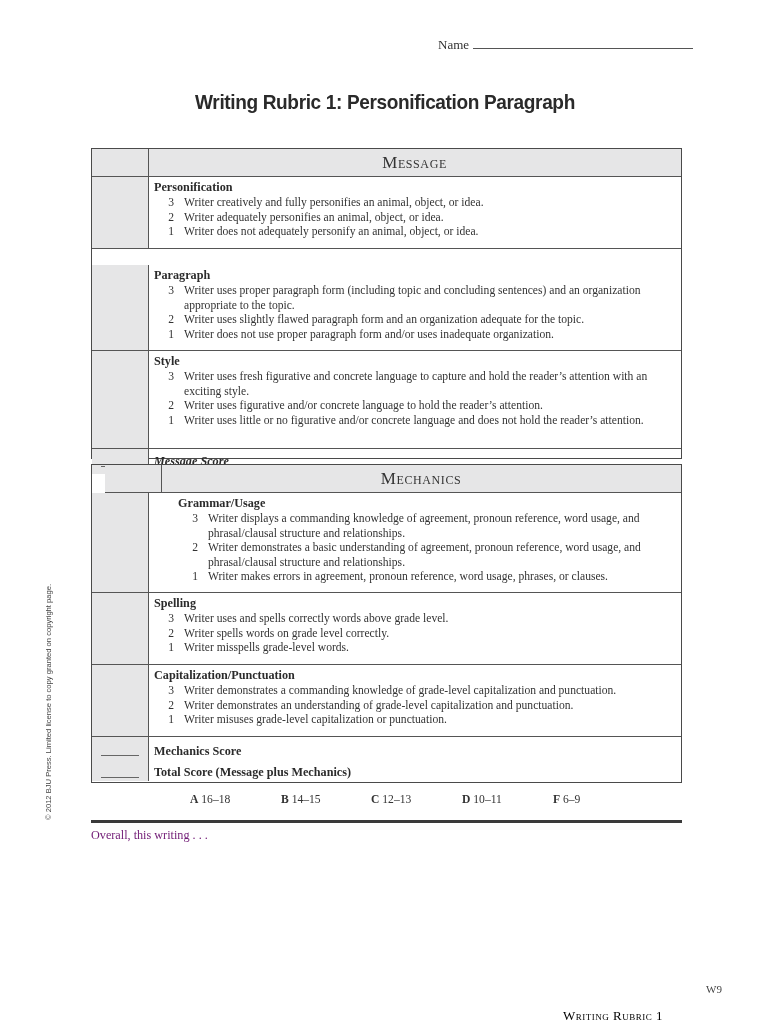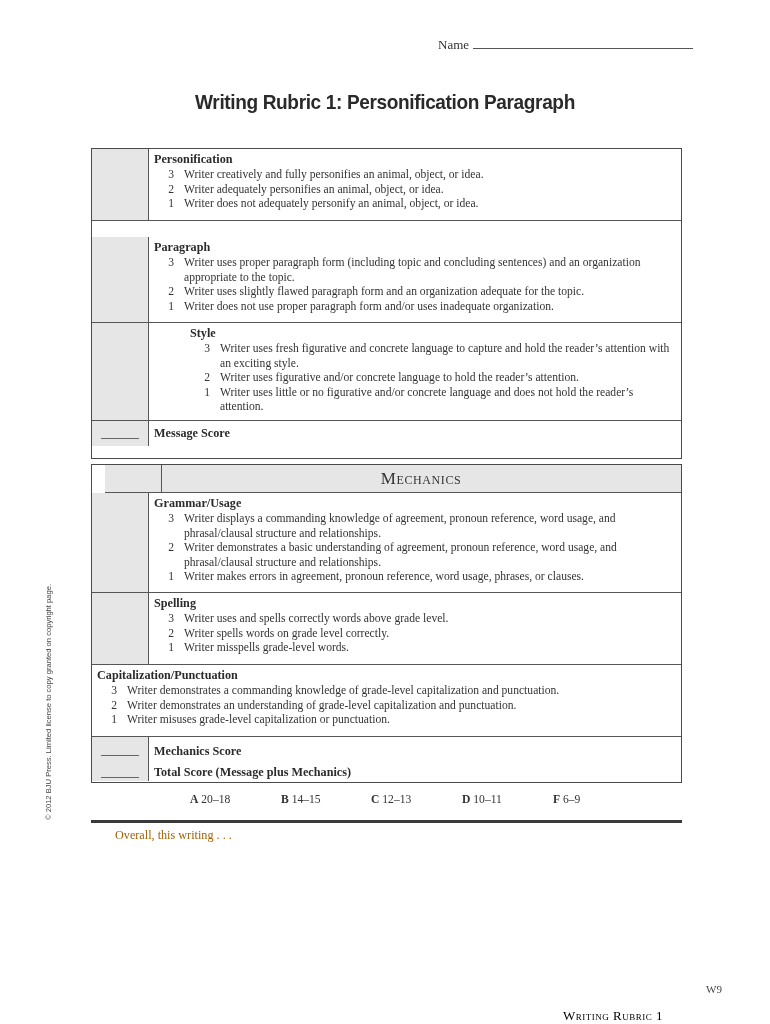--- a/index.html
+++ b/index.html
@@ -22,36 +22,40 @@
   .level { display:flex; font-size:11.6px; line-height:14.6px; color:#333; }
   .level .num { width:30px; flex:none; text-align:right; padding-right:10px; box-sizing:border-box; }
   .level .txt { flex:1; }
   .score-row .content-cell { font-weight:bold; font-size:12.2px; padding-top:6px; }
   .blank { display:block; text-align:center; padding-top:10px; letter-spacing:0px; }
   .blank span { display:inline-block; width:38px; border-bottom:1px solid #666; }
   .grades { position:absolute; top:793px; left:190px; font-size:11.6px; color:#333; }
   .grades .g { position:absolute; white-space:nowrap; }
   .grades b { font-weight:bold; }
   .thick-rule { position:absolute; top:820px; left:91px; width:591px; border-top:3px solid #3a3a3a; }
-  .overall { position:absolute; top:828px; left:91px; font-size:12.2px; color:#a16207;margin-left:24px; }
+  .overall { position:absolute; top:828px; left:91px; font-size:12.2px; color:#701a75; }
   .copyright { position:absolute; left:44px; top:820px; transform-origin:left top; transform:rotate(-90deg);
                font-family:"Liberation Sans","DejaVu Sans",sans-serif; font-size:7.6px; color:#444; white-space:nowrap; }
   .footer-label { position:absolute; top:984px; left:563px; font-size:13px; font-variant:small-caps; letter-spacing:0.5px; color:#000000;margin-top:24px; }
   .footer-page { position:absolute; top:983px; left:706px; font-size:11px; color:#444; }
 </style>
 </head>
 <body>
 
 <div class="name-line">
   <span>Name</span><span class="rule"></span>
 </div>
 
 <div class="title">Writing Rubric 1: Personification Paragraph</div>
 
 <div class="rubric" style="top:148px;height:311px;">
+  <div class="row header" style="height:28px;">
+    <div class="score-cell"></div>
+    <div class="content-cell">Message</div>
+  </div>
 
   <div class="row" style="height:72px;">
     <div class="score-cell"></div>
     <div class="content-cell">
       <div class="crit-title">Personification</div>
       <div class="level">
           <span class="num">3</span>
           <span class="txt">Writer creatively and fully personifies an animal, object, or idea.</span>
         </div>
       <div class="level">
@@ -77,21 +81,21 @@
           <span class="num">2</span>
           <span class="txt">Writer uses slightly flawed paragraph form and an organization adequate for the topic.</span>
         </div>
       <div class="level">
           <span class="num">1</span>
           <span class="txt">Writer does not use proper paragraph form and/or uses inadequate organization.</span>
         </div>
     </div>
   </div>
 
-  <div class="row" style="height:98px;gap:36px;">
+  <div class="row" style="height:98px;">
     <div class="score-cell"></div>
     <div class="content-cell">
       <div class="crit-title">Style</div>
       <div class="level">
           <span class="num">3</span>
           <span class="txt">Writer uses fresh figurative and concrete language to capture and hold the reader’s attention with an exciting style.</span>
         </div>
       <div class="level">
           <span class="num">2</span>
           <span class="txt">Writer uses figurative and/or concrete language to hold the reader’s attention.</span>
@@ -100,31 +104,31 @@
           <span class="num">1</span>
           <span class="txt">Writer uses little or no figurative and/or concrete language and does not hold the reader’s attention.</span>
         </div>
     </div>
   </div>
 
   <div class="row score-row" style="height:25px;">
     <div class="score-cell">
         <span class="blank" style="padding-top:8px;"><span></span></span>
       </div>
-    <div class="content-cell" style="padding-top:5px;">Message Score</div>
+    <div class="content-cell" style="padding-top:5px;font-style:italic;">Message Score</div>
   </div>
 </div>
 
 <div class="rubric" style="top:464px;height:319px;">
   <div class="row header" style="height:28px;margin-left:13px;">
     <div class="score-cell"></div>
     <div class="content-cell">Mechanics</div>
   </div>
 
-  <div class="row" style="height:100px;">
+  <div class="row" style="height:100px;gap:24px;">
     <div class="score-cell"></div>
     <div class="content-cell">
       <div class="crit-title">Grammar/Usage</div>
       <div class="level">
           <span class="num">3</span>
           <span class="txt">Writer displays a commanding knowledge of agreement, pronoun reference, word usage, and phrasal/clausal structure and relationships.</span>
         </div>
       <div class="level">
           <span class="num">2</span>
           <span class="txt">Writer demonstrates a basic understanding of agreement, pronoun reference, word usage, and phrasal/clausal structure and relationships.</span>
@@ -148,21 +152,21 @@
           <span class="num">2</span>
           <span class="txt">Writer spells words on grade level correctly.</span>
         </div>
       <div class="level">
           <span class="num">1</span>
           <span class="txt">Writer misspells grade-level words.</span>
         </div>
     </div>
   </div>
 
-  <div class="row" style="height:72px;flex-direction:column;">
+  <div class="row" style="height:72px;">
     <div class="score-cell"></div>
     <div class="content-cell">
       <div class="crit-title">Capitalization/Punctuation</div>
       <div class="level">
           <span class="num">3</span>
           <span class="txt">Writer demonstrates a commanding knowledge of grade-level capitalization and punctuation.</span>
         </div>
       <div class="level">
           <span class="num">2</span>
           <span class="txt">Writer demonstrates an understanding of grade-level capitalization and punctuation.</span>
@@ -180,21 +184,21 @@
       <span class="blank" style="padding-top:10px;"><span></span></span>
     </div>
     <div class="content-cell" style="padding-top:4px;line-height:21px;">
       <div>Mechanics Score</div>
       <div>Total Score (Message plus Mechanics)</div>
     </div>
   </div>
 </div>
 
 <div class="grades">
-  <span class="g" style="left:0;"><b>A</b> <span>20–18</span></span>
+  <span class="g" style="left:0;"><b>A</b> <span>16–18</span></span>
   <span class="g" style="left:91px;"><b>B</b> <span>14–15</span></span>
   <span class="g" style="left:181px;"><b>C</b> <span>12–13</span></span>
   <span class="g" style="left:272px;"><b>D</b> <span>10–11</span></span>
   <span class="g" style="left:363px;"><b>F</b> <span>6–9</span></span>
 </div>
 
 <div class="thick-rule"></div>
 
 <div class="overall">Overall, this writing . . .</div>
 

